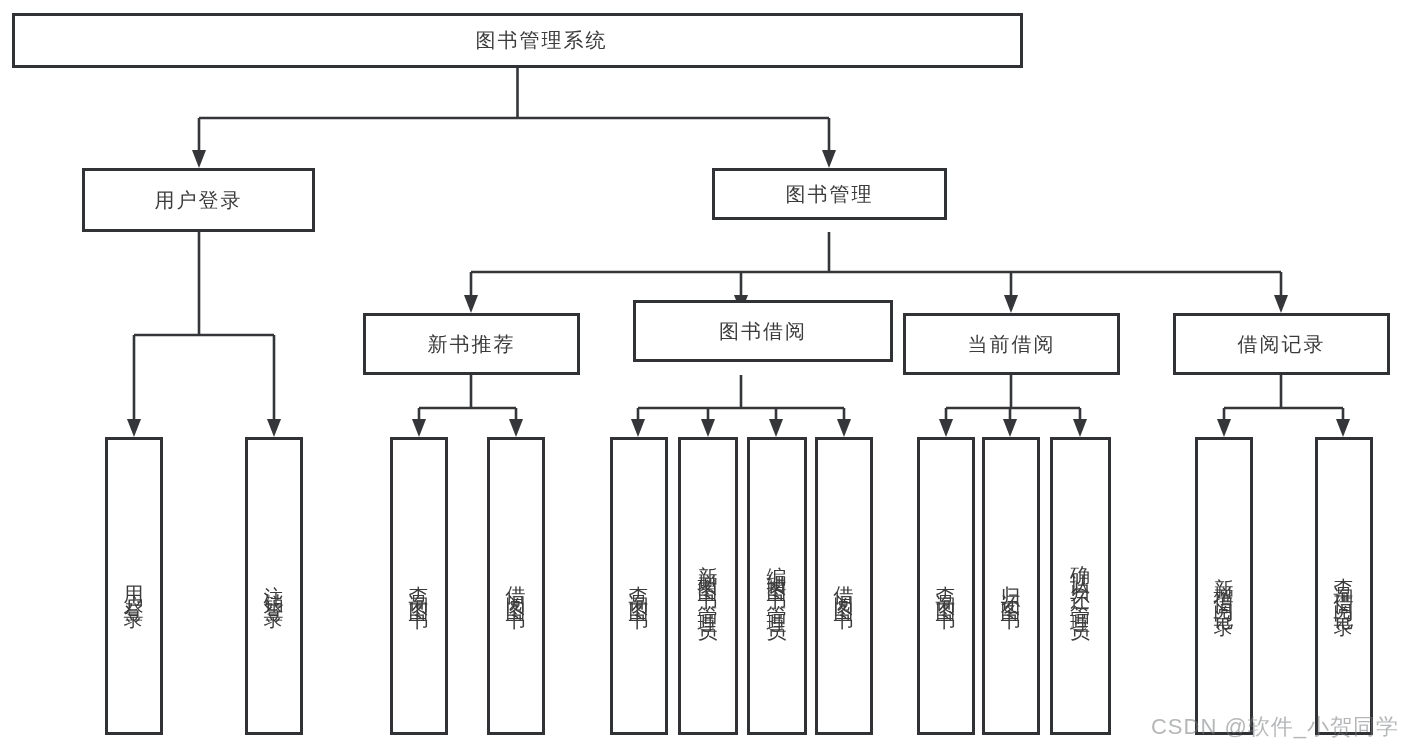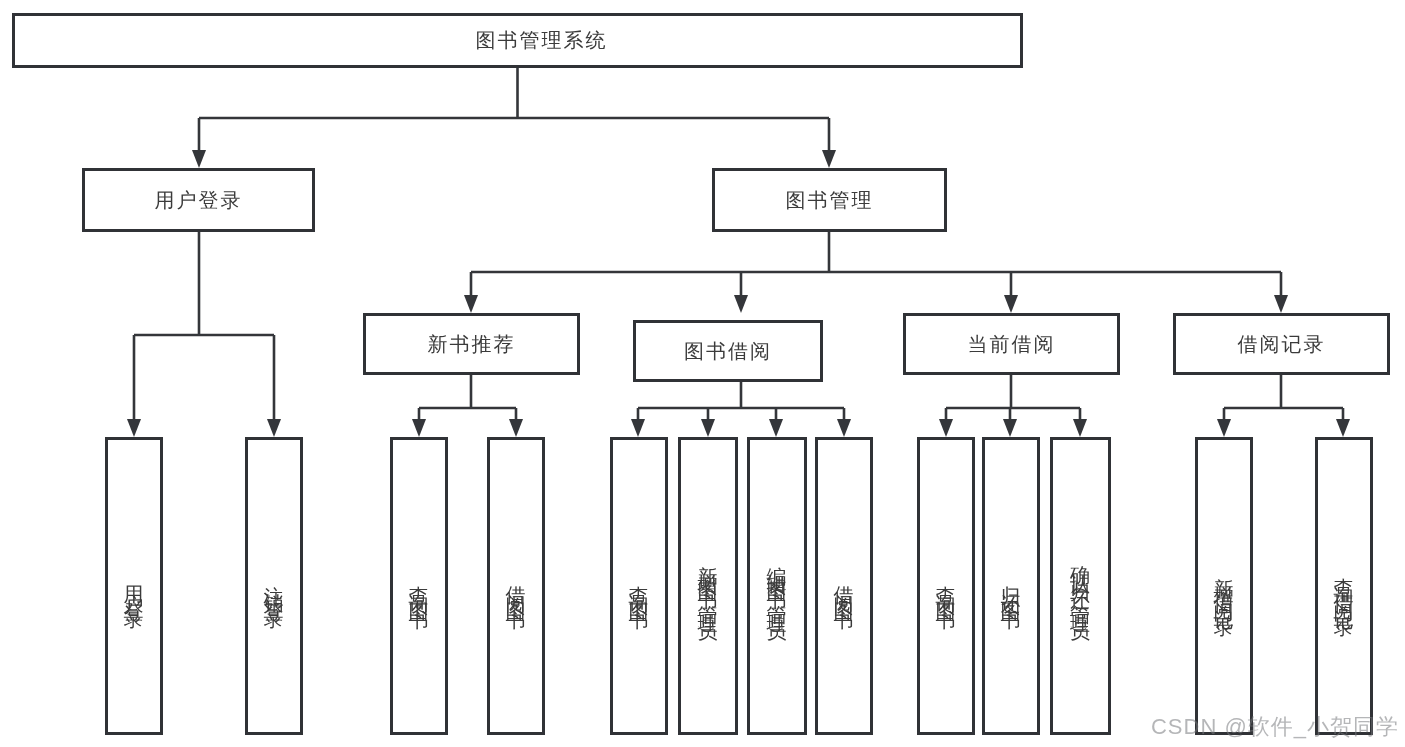--- a/index.html
+++ b/index.html
@@ -111,28 +111,28 @@
     </g>
   </svg>
 
   <div class="box" style="left:12px; top:13px; width:1011px; height:55px;padding-left:48px;">
     <span class="hlabel">图书管理系统</span>
   </div>
 
   <div class="box" style="left:82px; top:168px; width:233px; height:64px;">
     <span class="hlabel">用户登录</span>
   </div>
-  <div class="box" style="left:712px; top:168px; width:235px; height:64px;">
+  <div class="box" style="left:712px; top:168px; width:235px; height:52px;">
     <span class="hlabel">图书管理</span>
   </div>
 
   <div class="box" style="left:363px; top:313px; width:217px; height:62px;justify-content:center;">
     <span class="hlabel">新书推荐</span>
   </div>
-  <div class="box" style="left:633px; top:320px; width:190px; height:62px;">
+  <div class="box" style="left:633px; top:300px; width:260px; height:62px;">
     <span class="hlabel">图书借阅</span>
   </div>
   <div class="box" style="left:903px; top:313px; width:217px; height:62px;text-align:right;">
     <span class="hlabel">当前借阅</span>
   </div>
   <div class="box" style="left:1173px; top:313px; width:217px; height:62px;">
     <span class="hlabel">借阅记录</span>
   </div>
 
   <div class="box leaf" style="left:105px; top:437px; width:58px; height:298px;">

